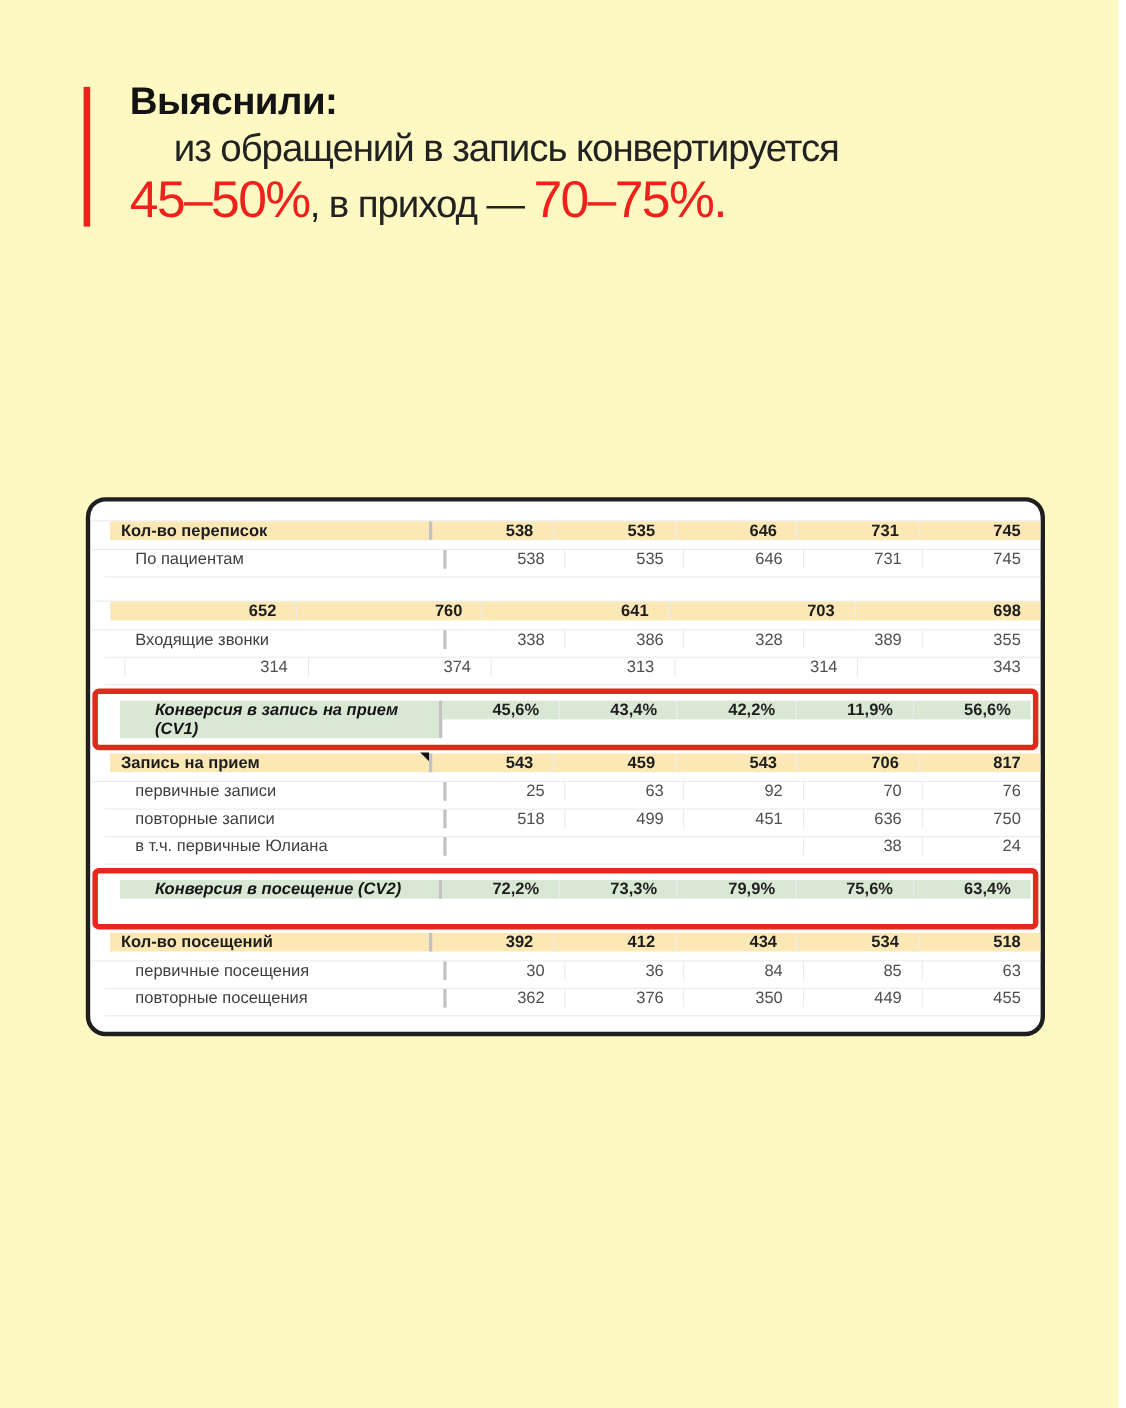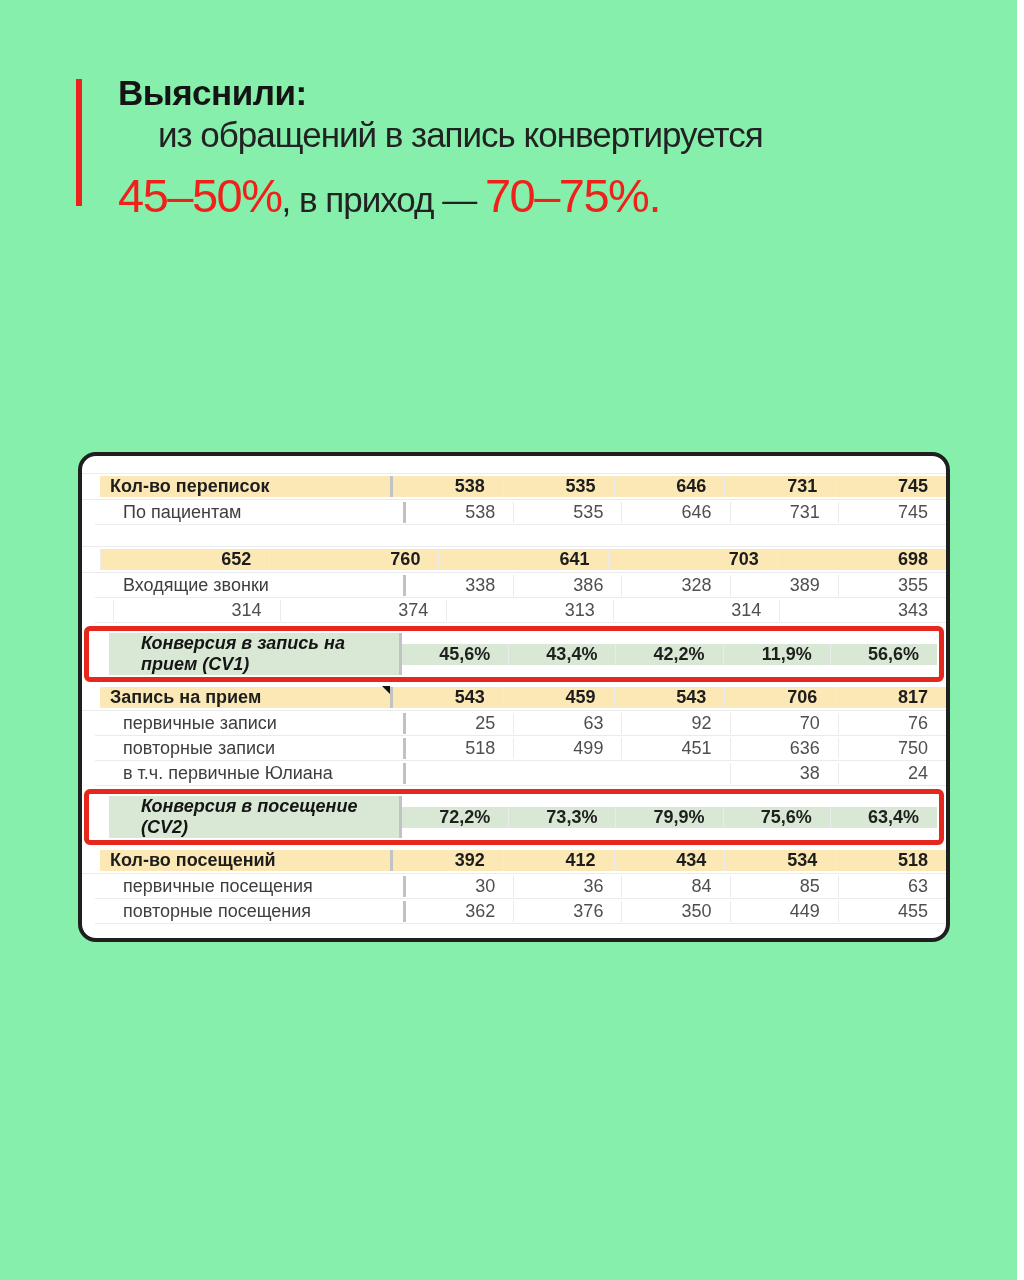--- a/index.html
+++ b/index.html
@@ -7,37 +7,37 @@
     --boxred:#e4281e;
     --cream:#fbe8b4;
     --green:#d9e8d4;
     --frame:#1f1f1f;
     --grid:#ebebeb;
     --divider:#c2c2c2;
   }
   *{box-sizing:border-box;margin:0;padding:0;}
   html,body{background:#ffffff;}
   body{font-family:"Liberation Sans", sans-serif;}
-  .canvas{position:relative;width:1017px;height:1280px;background:#86efac;overflow:hidden;}
+  .canvas{position:relative;width:1017px;height:1280px;background:#fef9c3;overflow:hidden;}
 
   
   .accent-bar{position:absolute;left:76px;top:79px;width:6px;height:127px;background:var(--red);}
   .headline{position:absolute;left:118px;top:72px;width:860px;color:#1b1b1b;}
   .h-line1{font-size:35px;font-weight:700;line-height:1.2;letter-spacing:-0.5px;color:#141414;}
   .h-line2{font-size:35px;font-weight:400;line-height:1.18;letter-spacing:-1px;color:#222;margin-left:40px;}
-  .h-line3{margin-top:16px;white-space:nowrap;color:#222;}
+  .h-line3{margin-top:1px;white-space:nowrap;color:#222;}
   .h-line3 .big{font-size:47px;line-height:1.05;color:var(--red);letter-spacing:-1.5px;}
   .h-line3 .mid{font-size:35px;letter-spacing:-1px;}
 
   
   .sheet-card{
     position:absolute;left:78px;top:452px;width:872px;height:490px;
     border:4px solid var(--frame);border-radius:18px;background:#fff;overflow:hidden;
   }
-  .t-row{display:flex;align-items:center;border-bottom:1px solid var(--grid);font-size:18px;}
+  .t-row{display:flex;align-items:flex-start;border-bottom:1px solid var(--grid);font-size:15px;}
   .gutter{width:18px;border-right:1px solid #e2e2e2;background:#fff;}
   .label{
     width:293px;position:relative;display:flex;align-items:center;
     padding-left:10px;border-right:3px solid var(--divider);color:#3e3e3e;
   }
   .val{
     flex:1;display:flex;align-items:center;justify-content:flex-end;
     padding-right:18px;border-left:1px solid var(--grid);color:#4f4f4f;
   }
   .label + .val{border-left:none;}

